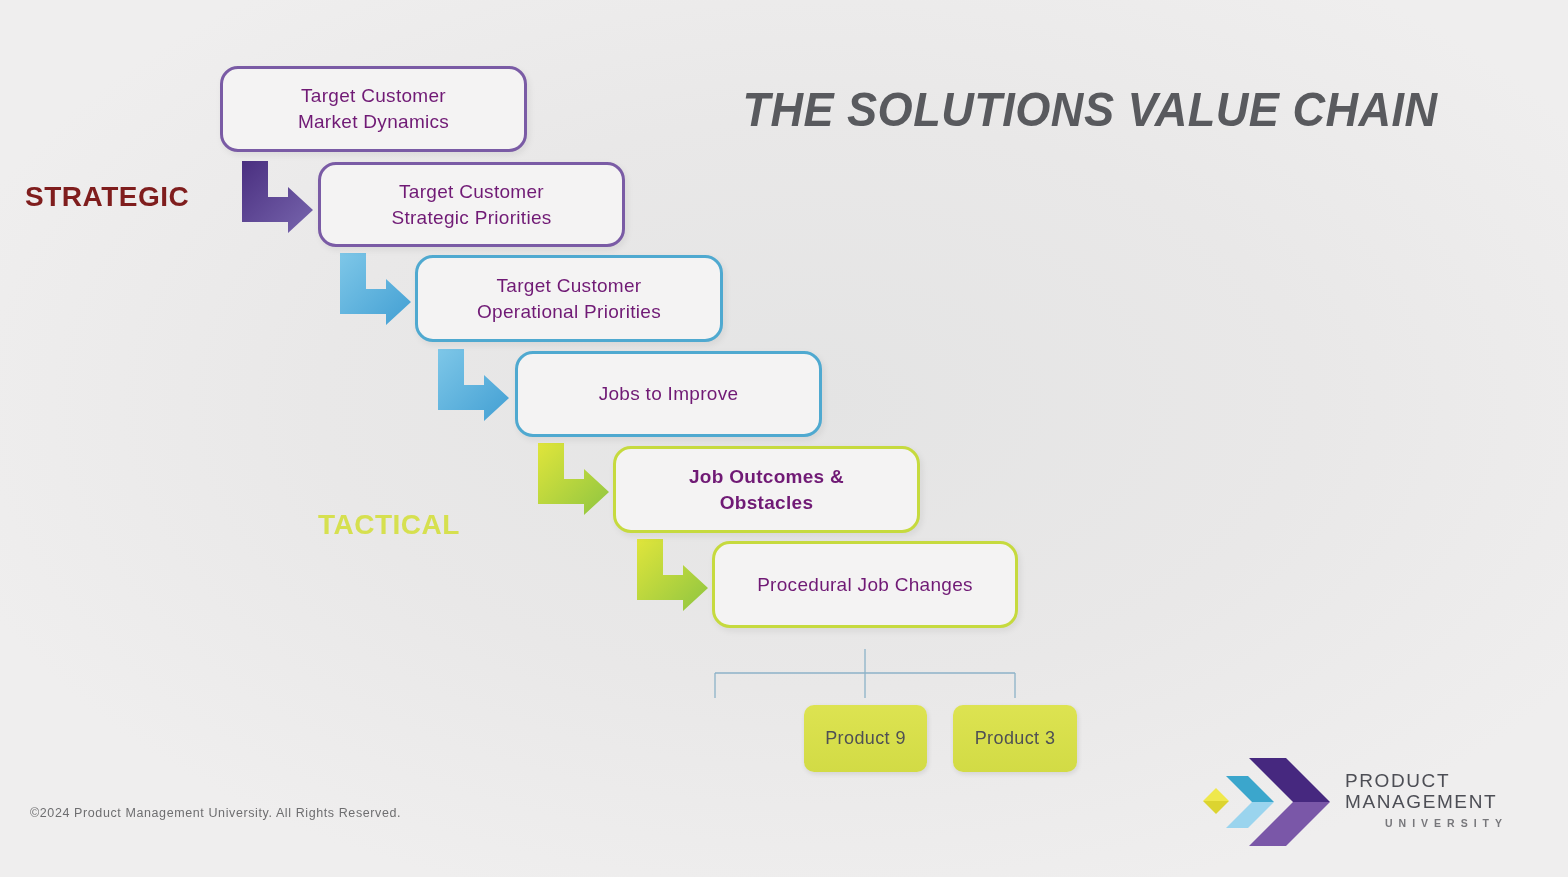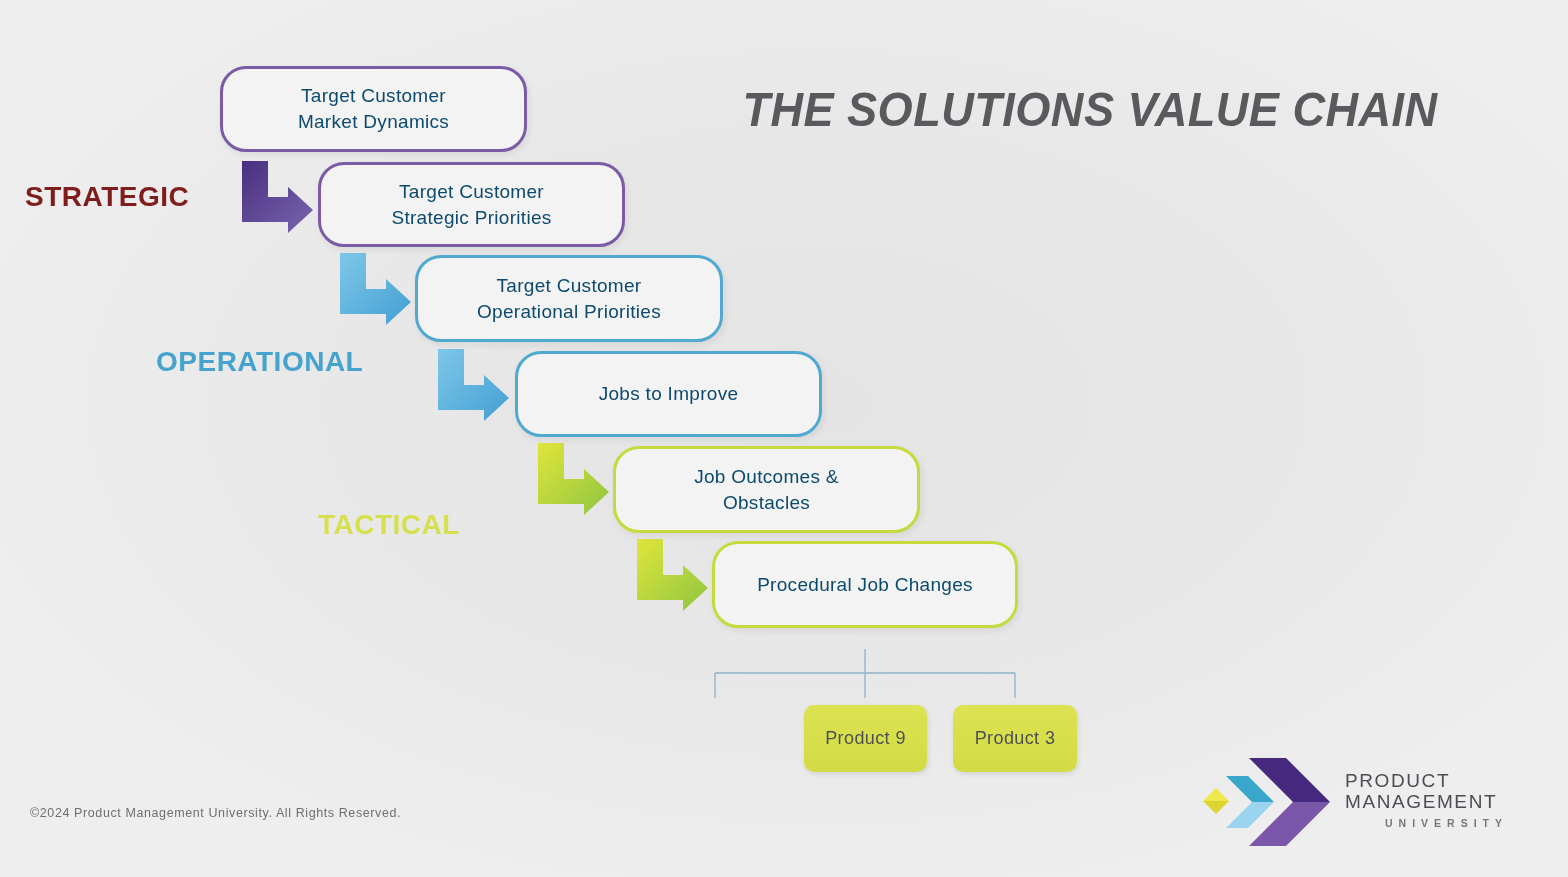--- a/index.html
+++ b/index.html
@@ -38,41 +38,41 @@
     white-space: nowrap;
   }
   .tier-strategic   { left: 25px;  top: 181px; color: #7f1d1d; }
   .tier-operational { left: 156px; top: 346px; color: #45a3ce; }
   .tier-tactical    { left: 318px; top: 509px; color: #d6e04f; }
 
   
   .flow-box {
     position: absolute;
     background: #f4f3f3;
-    border-radius: 26px;
+    border-radius: 18px;
     display: flex;
     align-items: center;
     justify-content: center;
     text-align: center;
     font-size: 19px;
     line-height: 26px;
     letter-spacing: 0.3px;
-    color: #0c4a6e;
+    color: #701a75;
     white-space: pre-line;
     box-shadow: 2px 3px 7px rgba(0,0,0,0.07);
   }
   .border-purple { border: 3px solid #7a5ba5; }
   .border-blue   { border: 3px solid #4fa9d0; }
   .border-green  { border: 3px solid #c6da3e; }
 
   .box-1 { left: 220px; top: 66px;  width: 307px; height: 86px; }
   .box-2 { left: 318px; top: 162px; width: 307px; height: 85px; }
   .box-3 { left: 415px; top: 255px; width: 308px; height: 87px; }
   .box-4 { left: 515px; top: 351px; width: 307px; height: 86px; }
-  .box-5 { left: 613px; top: 446px; width: 307px; height: 87px; }
+  .box-5 { left: 613px; top: 446px; width: 307px; height: 87px; font-weight: bold; }
   .box-6 { left: 712px; top: 541px; width: 306px; height: 87px; }
 
   
   .product-box {
     position: absolute;
     top: 705px; height: 67px;
     border-radius: 10px;
     display: flex;
     align-items: center;
     justify-content: center;
@@ -133,21 +133,20 @@
   }
 </style>
 </head>
 <body>
 
 <div class="stage">
 
   <div class="title">THE SOLUTIONS VALUE CHAIN</div>
 
   <div class="tier-label tier-strategic">STRATEGIC</div>
-  <div class="tier-label tier-operational">OPERATIONAL</div>
   <div class="tier-label tier-tactical">TACTICAL</div>
 
   <svg class="overlay" viewBox="0 0 1568 877" xmlns="http://www.w3.org/2000/svg">
     <defs>
       <linearGradient id="gradPurple" x1="0" y1="0" x2="1" y2="1">
         <stop offset="0" stop-color="#4a2f80"></stop>
         <stop offset="1" stop-color="#7866ae"></stop>
       </linearGradient>
       <linearGradient id="gradBlue" x1="0" y1="0" x2="1" y2="1">
         <stop offset="0" stop-color="#7ec7e8"></stop>

